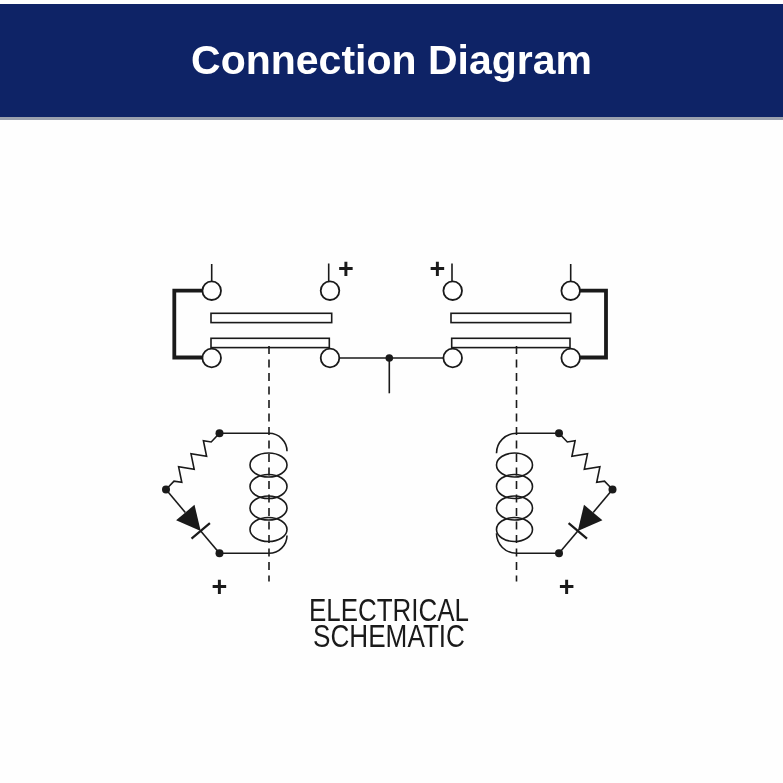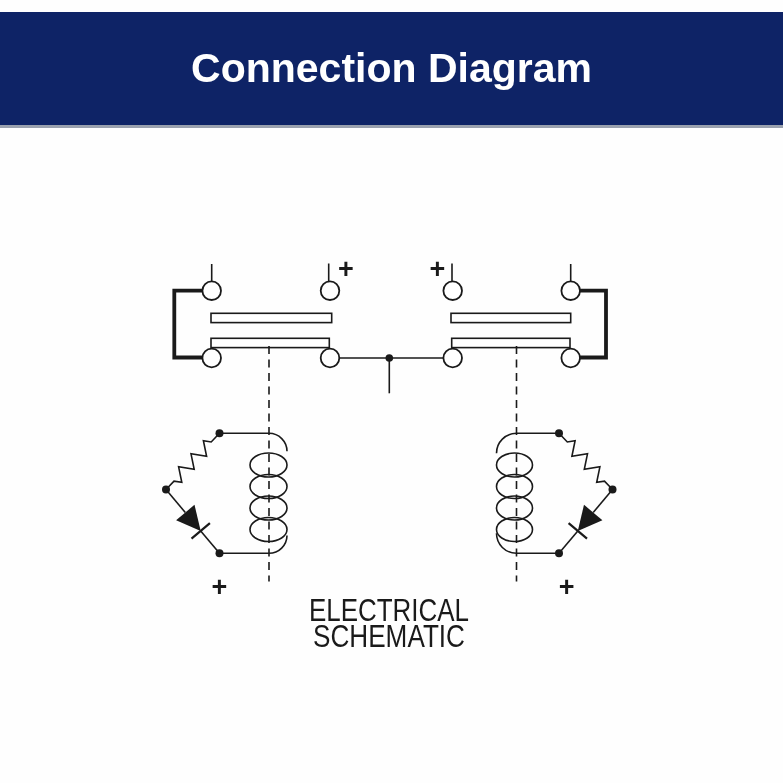--- a/index.html
+++ b/index.html
@@ -1,19 +1,19 @@
 <!DOCTYPE html>
 <html style="--banner-bg: #0e2366; --banner-border: #9aa1ae; --banner-text: #ffffff; --line: #1a1a1a; --page-bg: #fefefe;"><head>
 <meta charset="utf-8">
 <style>
   html,body{margin:0;padding:0;}
   body{width:783px;height:783px;background:var(--page-bg,#fefefe);font-family:"Liberation Sans",sans-serif;}
   .page{position:relative;width:783px;height:783px;overflow:hidden;background:var(--page-bg,#fefefe);}
   .banner{
-    position:absolute;top:12px;left:0;width:783px;height:113px;
+    position:absolute;top:4px;left:0;width:783px;height:113px;
     background:var(--banner-bg,#0e2366);
     border-bottom:3px solid var(--banner-border,#9aa1ae);
     display:flex;align-items:center;justify-content:center;
   }
   .banner h1{
     margin:0;color:var(--banner-text,#ffffff);
     font:bold 41px/1 "Liberation Sans",sans-serif;
     letter-spacing:0px;
   }
   svg.schematic{position:absolute;top:0;left:0;}

